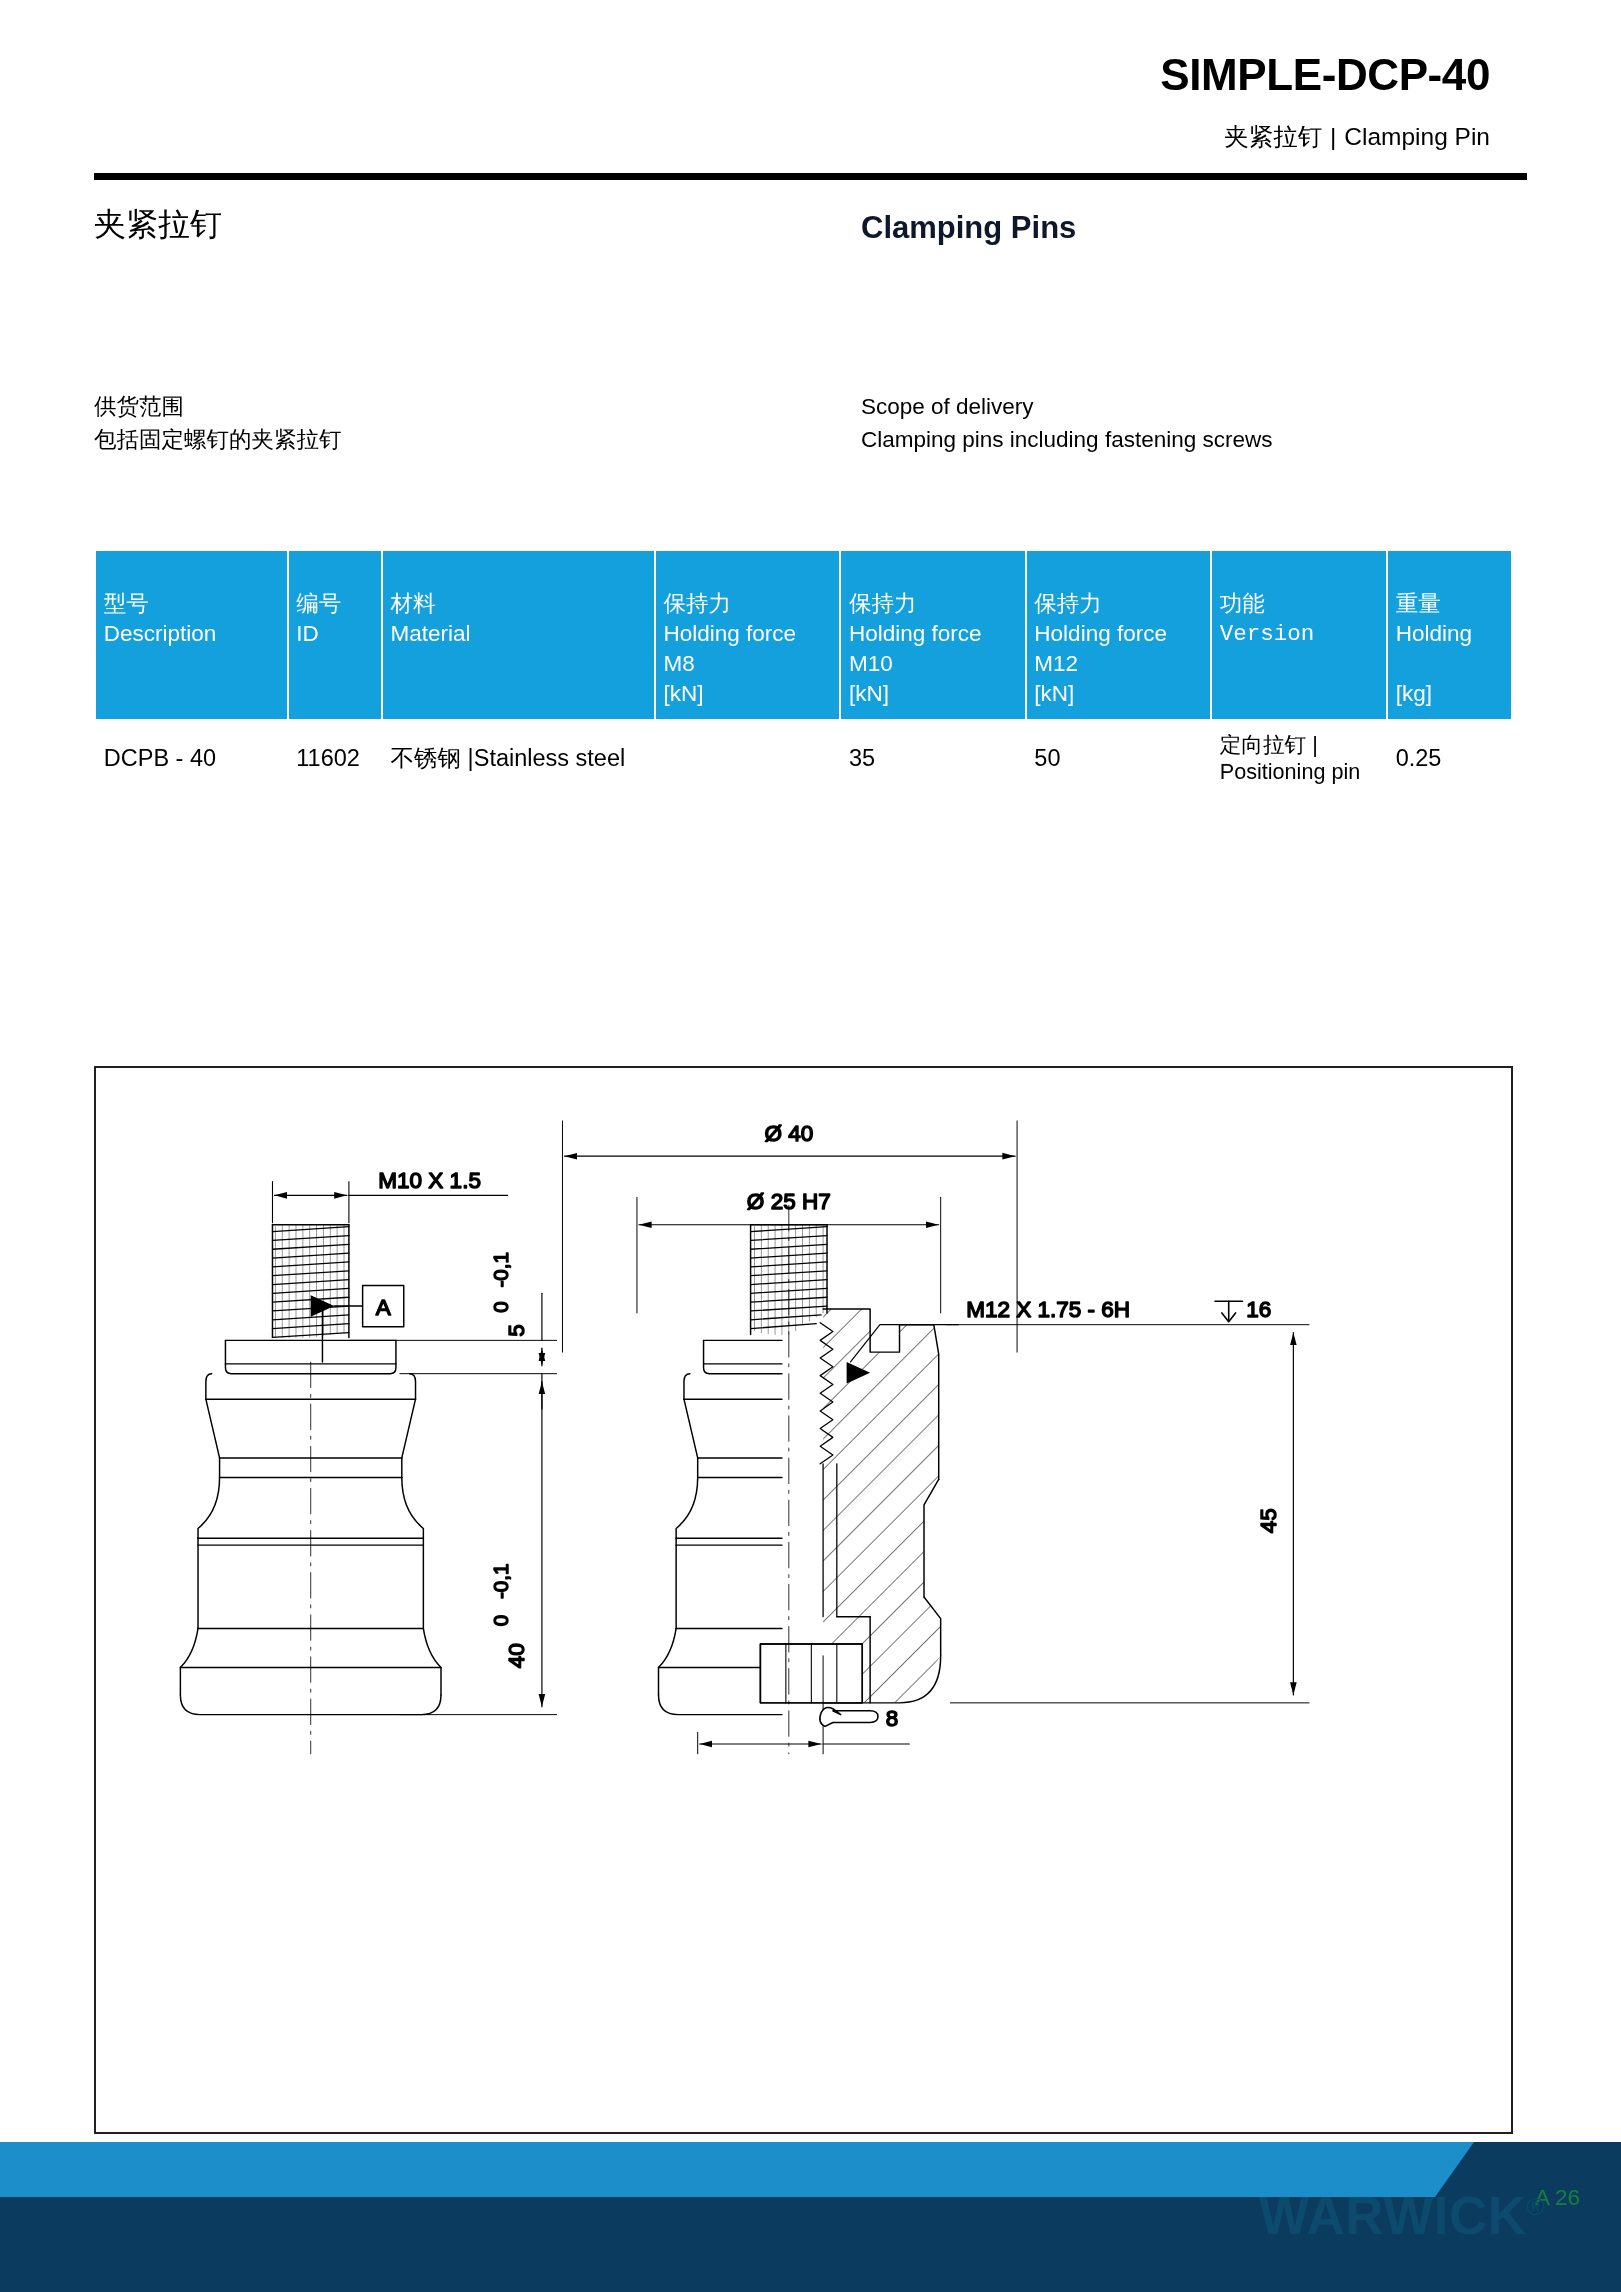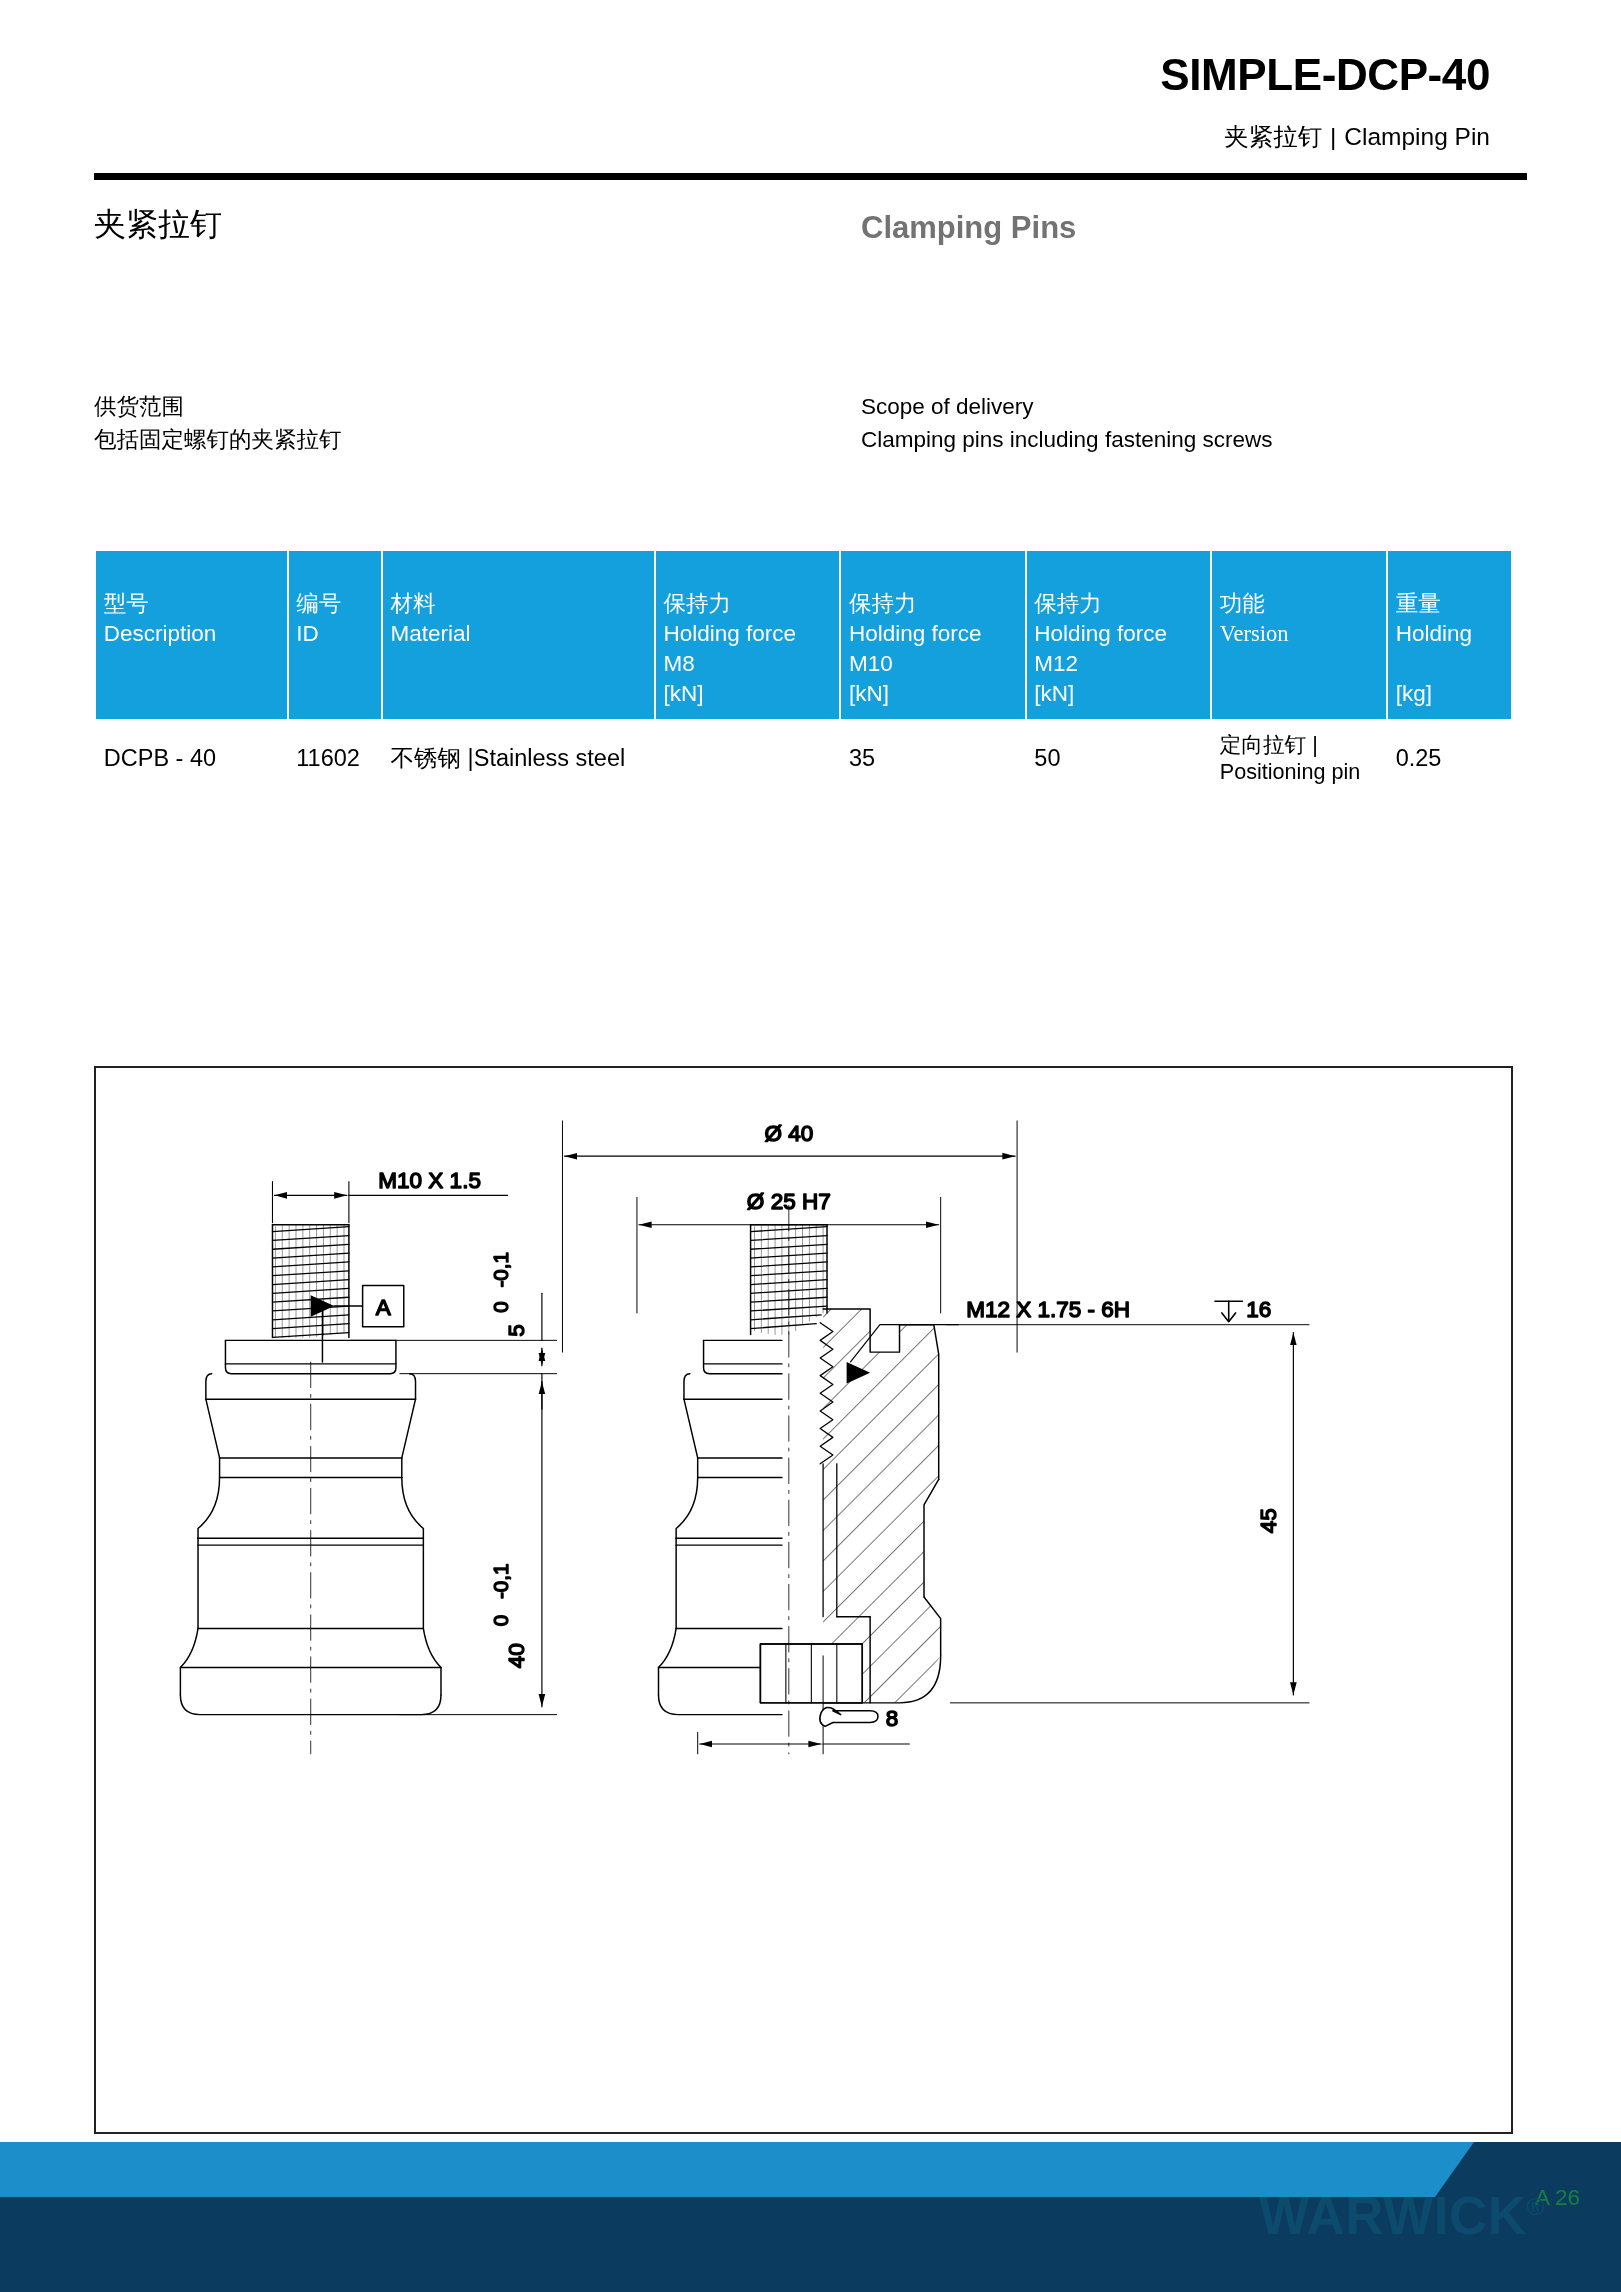--- a/index.html
+++ b/index.html
@@ -64,21 +64,21 @@
     font-size: 32px;
     line-height: 1;
     white-space: nowrap;
   }
   .title-en {
     position: absolute;
     left: 861px;
     top: 212px;
     font-size: 31px;
     font-weight: bold;
-    color: #737373;
+    color: #0f172a;
     line-height: 1;
     white-space: nowrap;
   }
 
   
   .scope-cn {
     position: absolute;
     left: 94px;
     top: 390px;
     font-size: 22.5px;
@@ -113,21 +113,21 @@
     font-size: 22.5px;
     line-height: 30px;
     padding: 5.9px 5.9px 9.8px 7.8px;
     height: 114px;
     box-sizing: border-box;
   }
   .spec-table th .cn { display: block; white-space: nowrap; margin-top: 32px; }
   .spec-table th .en { display: block; white-space: nowrap; }
   .spec-table th .u  { display: block; white-space: nowrap; }
   .spec-table th.version-col .en {
-    font-family: Liberation Serif, serif;
+    font-family: Liberation Mono, monospace;
     font-size: 22.5px;
   }
   .spec-table td {
     font-size: 23.5px;
     line-height: 29px;
     vertical-align: middle;
     padding: 7.8px 5.9px 7.8px 7.8px;
     height: 59px;
     box-sizing: border-box;
     white-space: nowrap;

